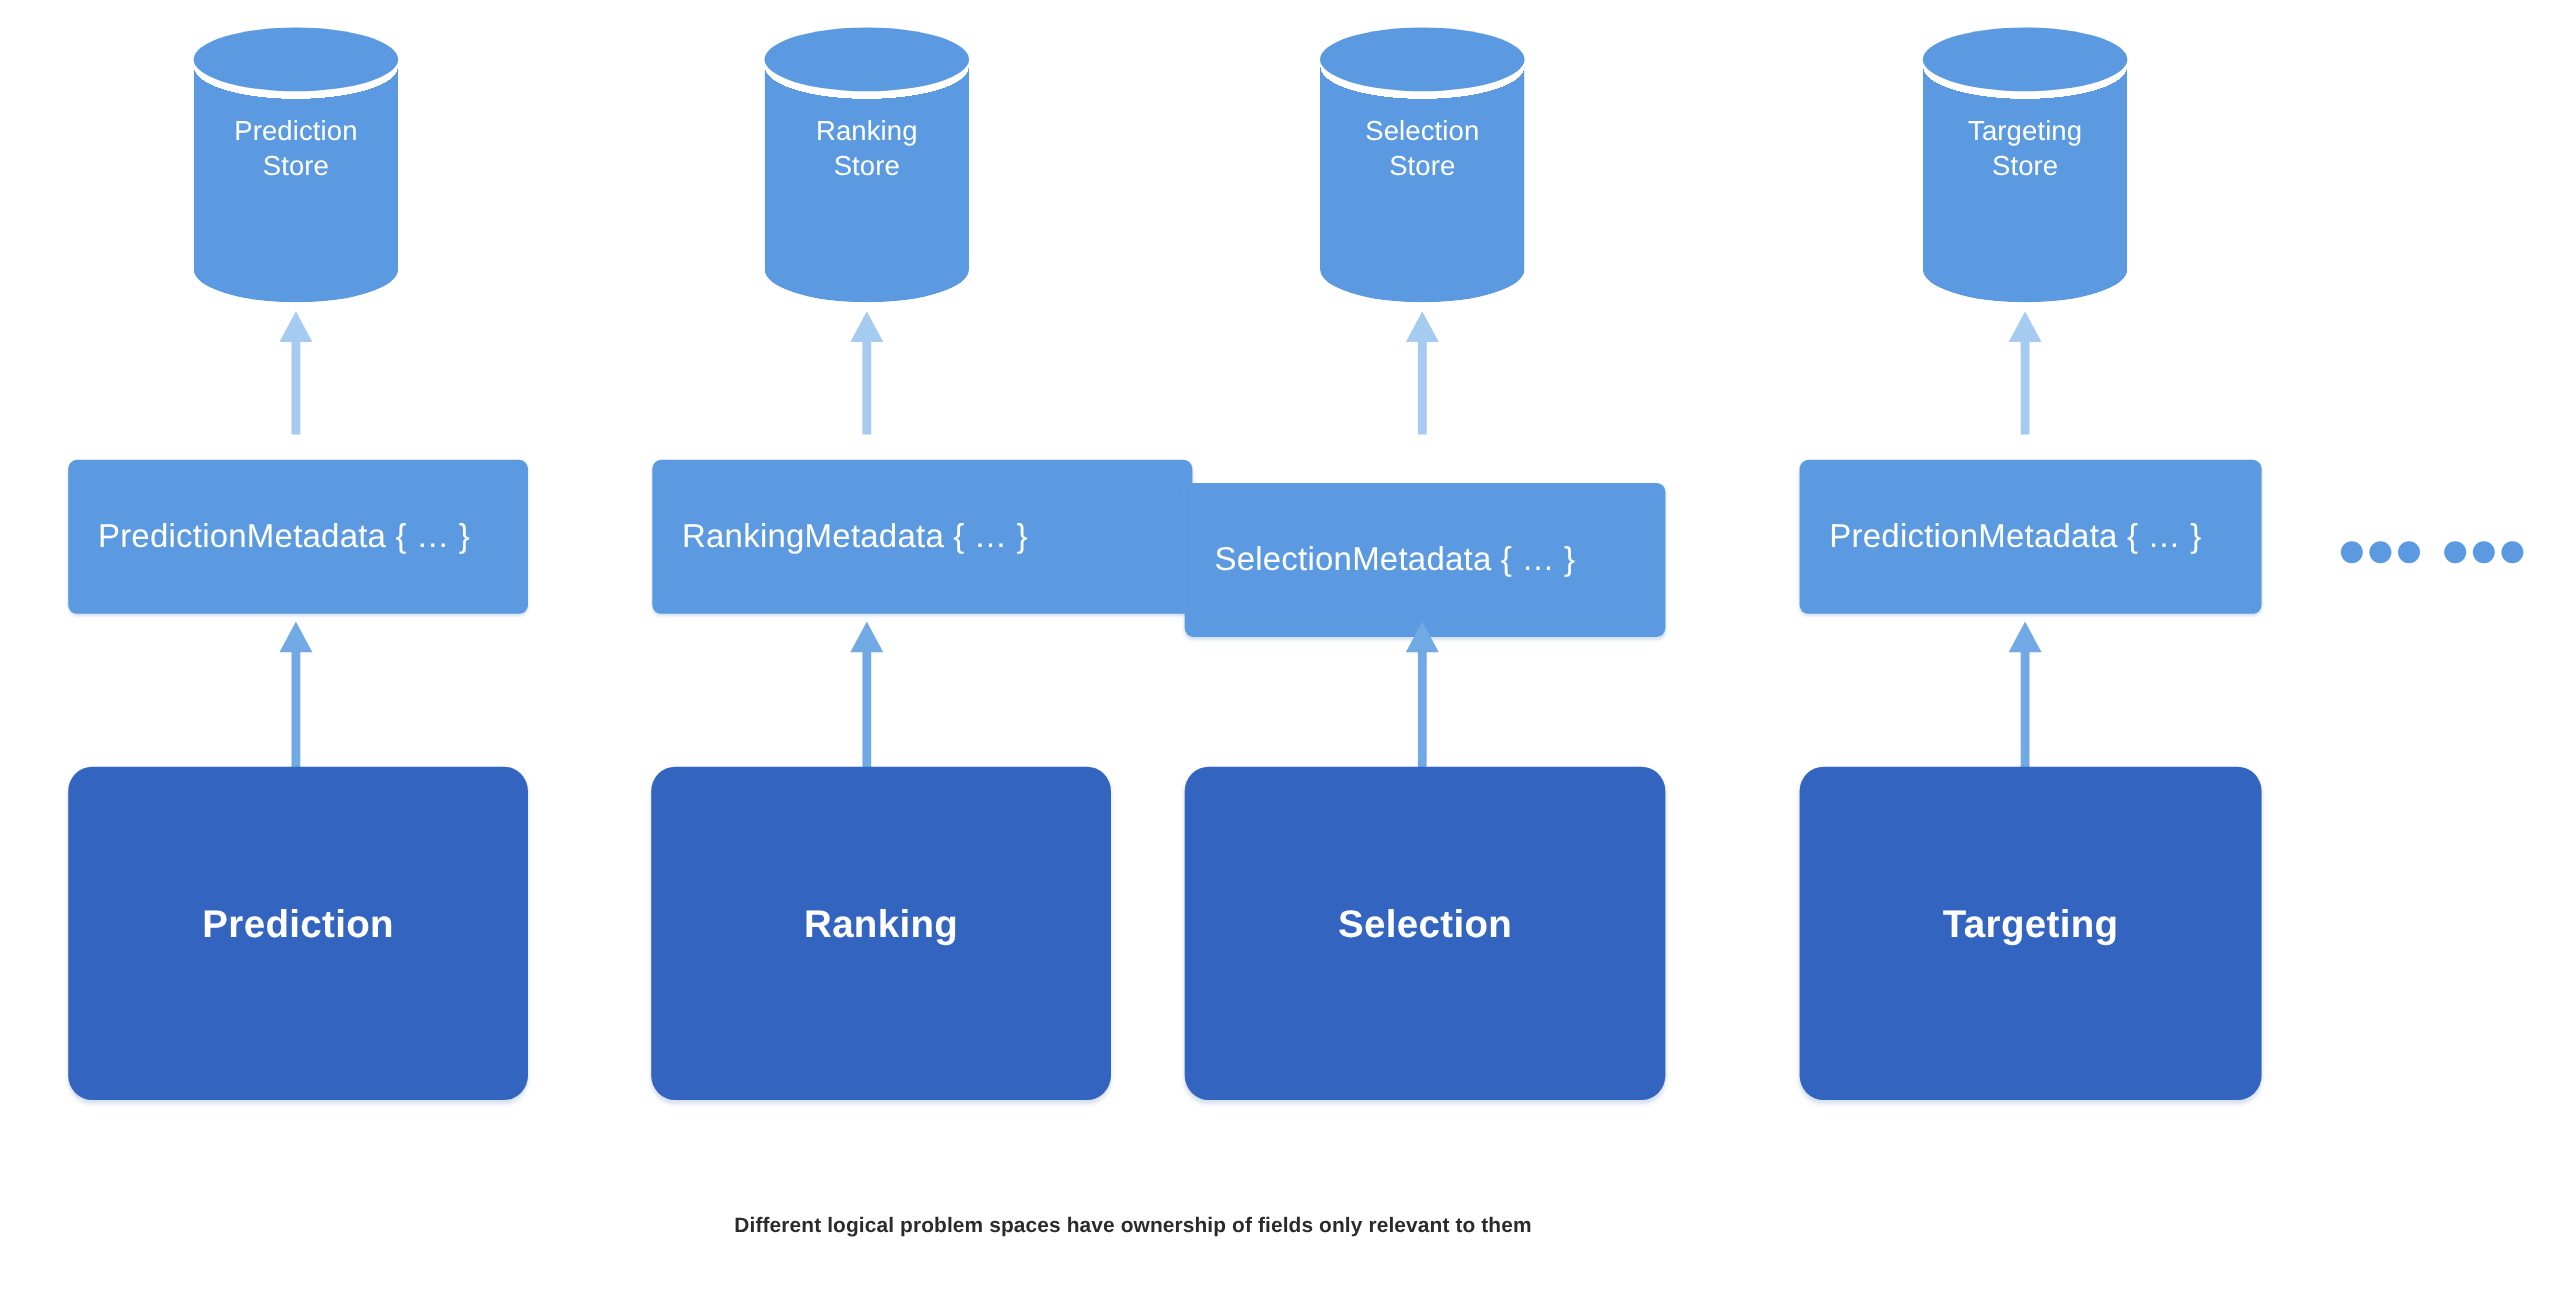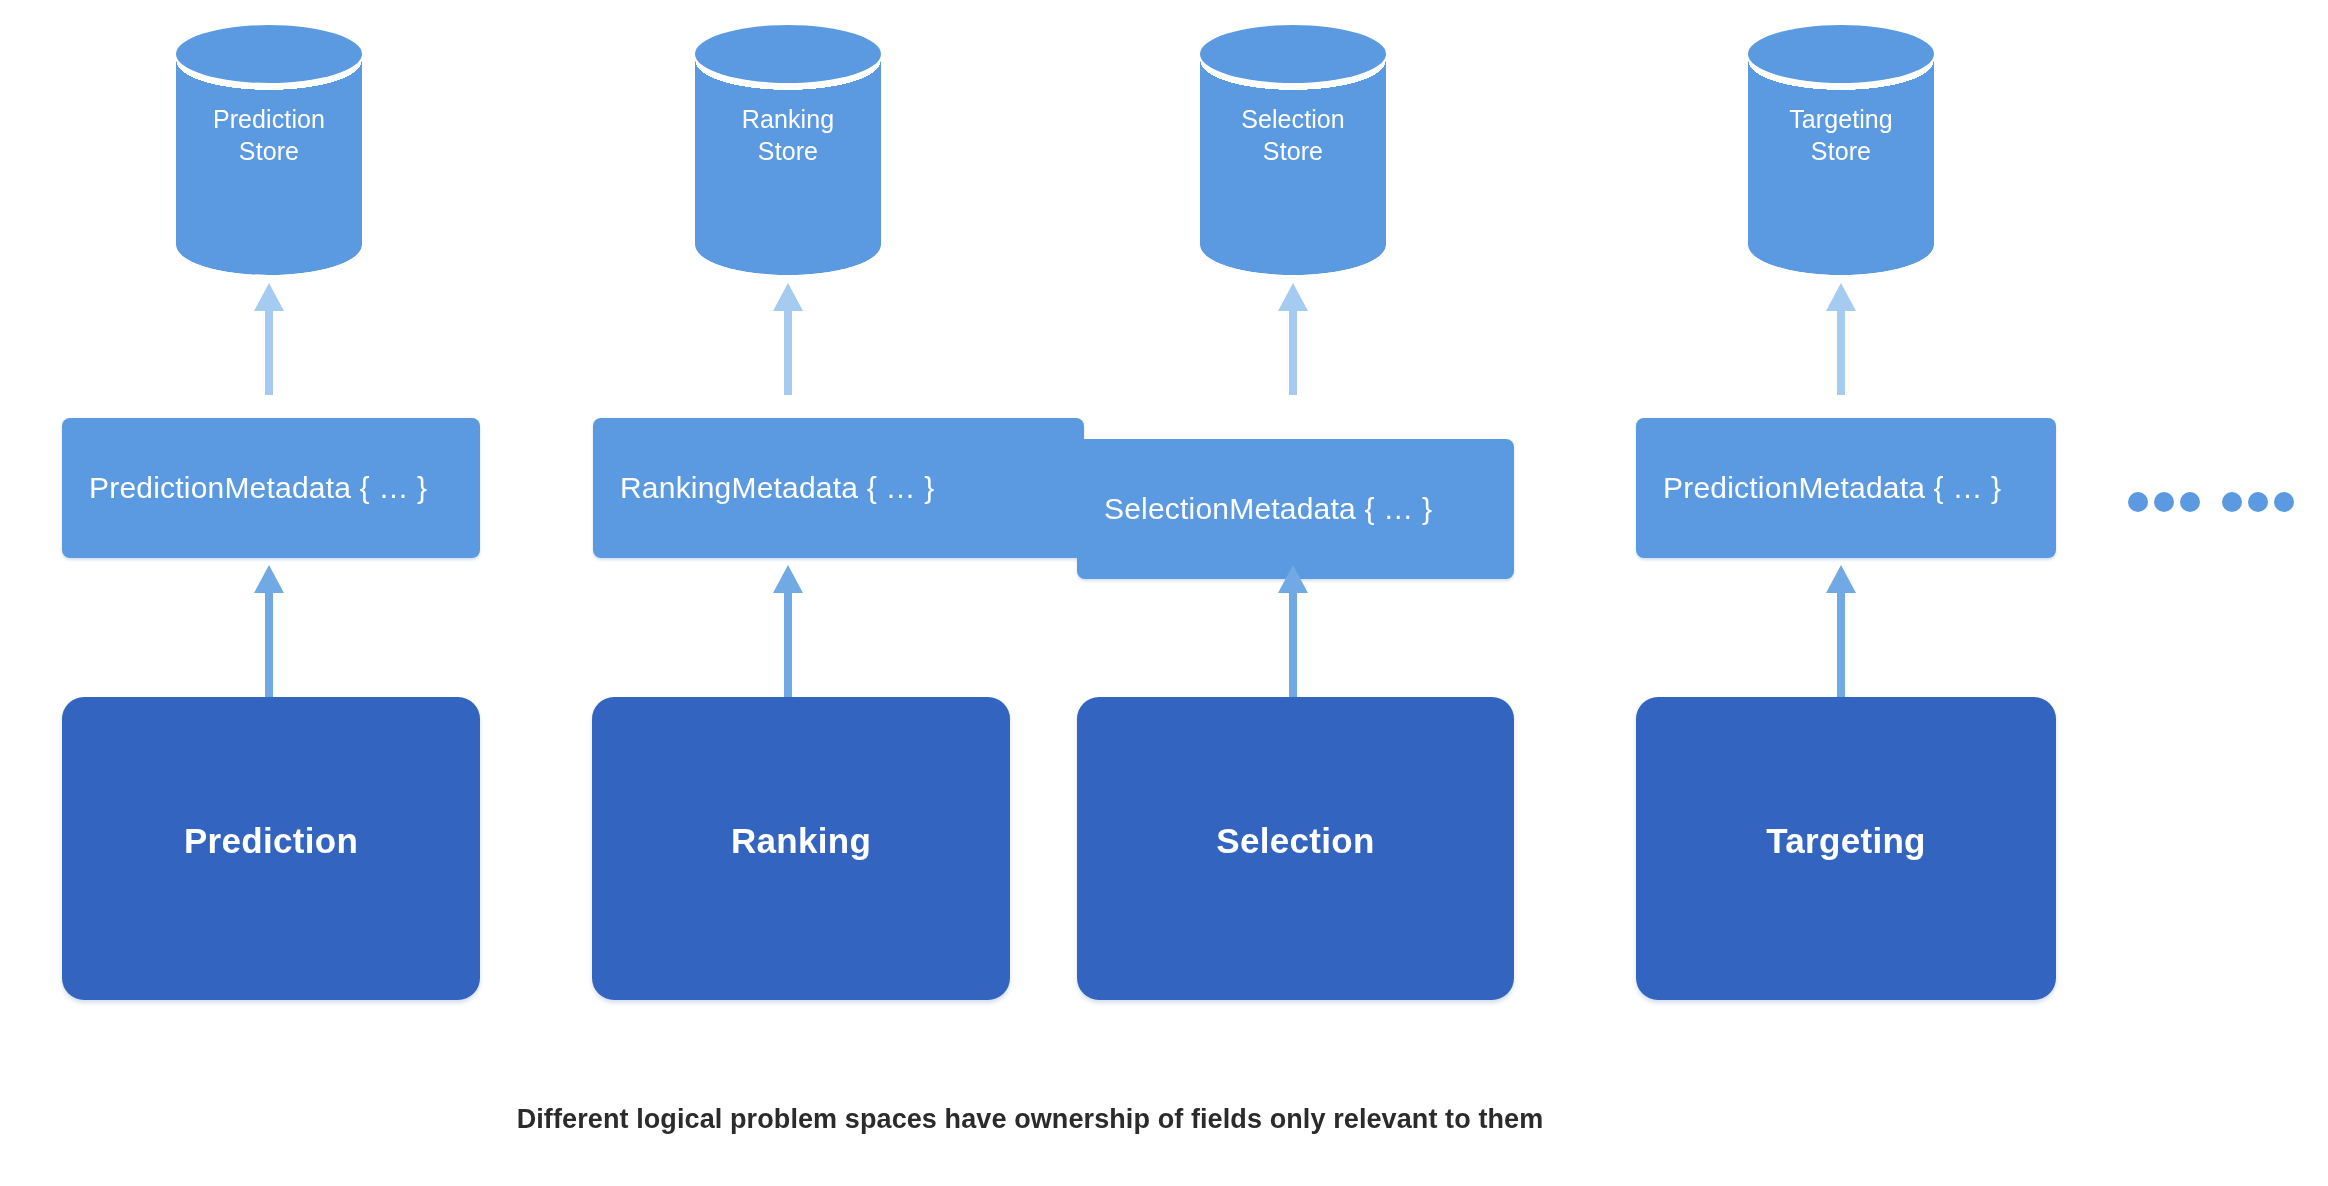--- a/index.html
+++ b/index.html
@@ -166,21 +166,21 @@
     background: #5b9ae0;
   }
 
   
   #caption {
     position: absolute;
     left: 0;
     top: 1104px;
     width: 2060px;
     text-align: center;
-    font-size: 27px;
+    font-size: 19px;
     font-weight: bold;
     color: #2b2b2b;
     letter-spacing: 0.1px;
   }
 </style>
 </head>
 <body>
 
 <div id="diagram">
 

